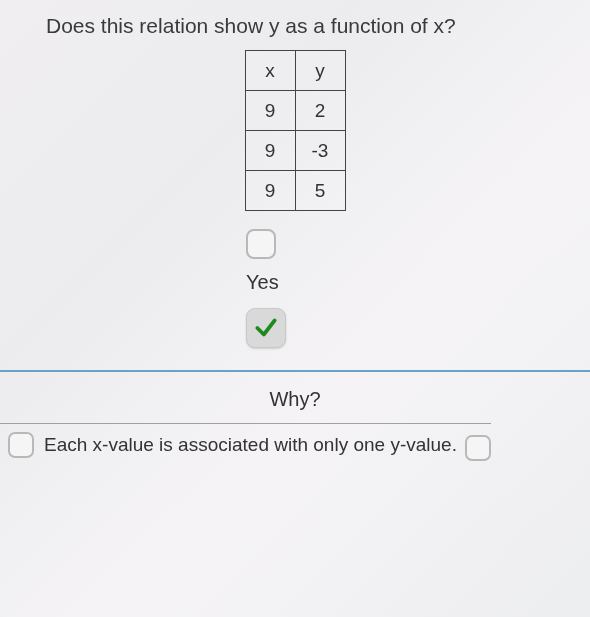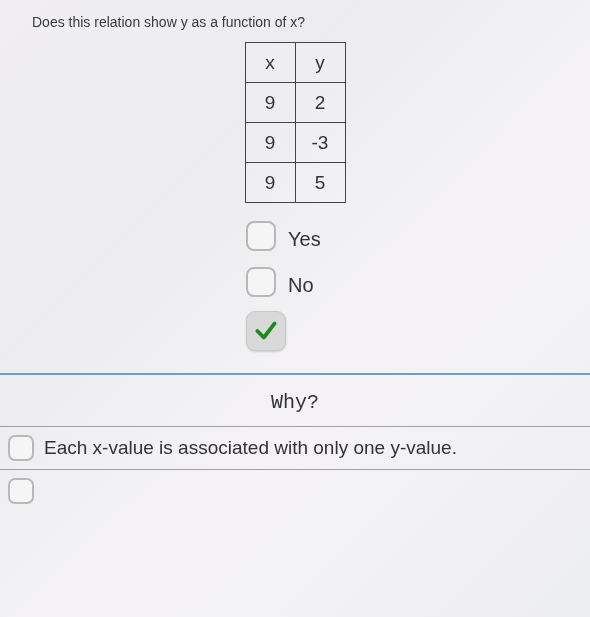--- a/index.html
+++ b/index.html
@@ -5,41 +5,41 @@
   * { box-sizing: border-box; margin: 0; padding: 0; }
   body {
     width: 590px;
     height: 617px;
     font-family: Arial, Helvetica, sans-serif;
     background: linear-gradient(135deg, #f0eef0 0%, #ececef 30%, #f5f3f5 60%, #edeef0 100%);
     color: #333;
     overflow: hidden;
   }
   .question-title {
-    font-size: 14px;
+    font-size: 21px;
     color: #3a3a3a;
-    padding: 14px 0 0 32px;
+    padding: 14px 0 0 46px;
   }
   .table-wrap { display: flex; justify-content: center; margin-top: 12px; }
   table.relation {
     border-collapse: collapse;
     background: rgba(255,255,255,0.1);
   }
   table.relation td, table.relation th {
     border: 1.8px solid #444;
     width: 50px;
     height: 40px;
     text-align: center;
     font-size: 19px;
     color: #333;
     font-weight: normal;
   }
   table.relation th { font-weight: normal; }
   .options { margin-top: 18px; display: flex; flex-direction: column; align-items: flex-start; padding-left: 246px; gap: 16px; }
-  .opt-row { display: flex; align-items: flex-end; gap: 12px; }
+  .opt-row { display: flex; align-items: flex-start; gap: 12px; flex-direction: column; }
   .checkbox {
     width: 30px; height: 30px;
     border: 2px solid #b8b8b8;
     border-radius: 8px;
     background: #f5f5f5;
     cursor: pointer;
   }
   .opt-label { font-size: 20px; color: #333; }
   .submit-row { margin-top: 14px; padding-left: 246px; }
   .submit-btn {
@@ -54,23 +54,22 @@
   .divider {
     margin-top: 22px;
     border: none;
     border-top: 2px solid #6aa0cc;
   }
   .why-title {
     text-align: center;
     font-size: 20px;
     color: #333;
     margin: 16px 0 12px 0;
-    font-family: Liberation Mono, monospace;
   }
-  .reasons { display: flex; flex-direction: column; }
+  .reasons { display: flex; flex-direction: row; }
   .reason-row {
     display: flex; align-items: center;
     border-top: 1.5px solid #a0a0a0;
     padding: 8px 0 8px 8px;
     gap: 10px;
   }
   .reason-row:last-child { padding-bottom: 2px; }
   .reason-check {
     width: 26px; height: 26px;
     border: 2px solid #b8b8b8;
@@ -111,24 +110,20 @@
     </tr>
   </tbody>
     </table>
 </div>
 
 <div class="options">
   <div class="opt-row">
     <div class="checkbox"></div>
     <div class="opt-label">Yes</div>
   </div>
-  <div class="opt-row">
-    <div class="checkbox"></div>
-    <div class="opt-label">No</div>
-  </div>
 </div>
 
 <div class="submit-row">
   <div class="submit-btn">
     <svg width="26" height="26" viewBox="0 0 24 24">
       <path d="M4 12 L10 18 L20 5" stroke="#1e8a1e" stroke-width="3.5" fill="none" stroke-linecap="round" stroke-linejoin="round"></path>
     </svg>
   </div>
 </div>
 

